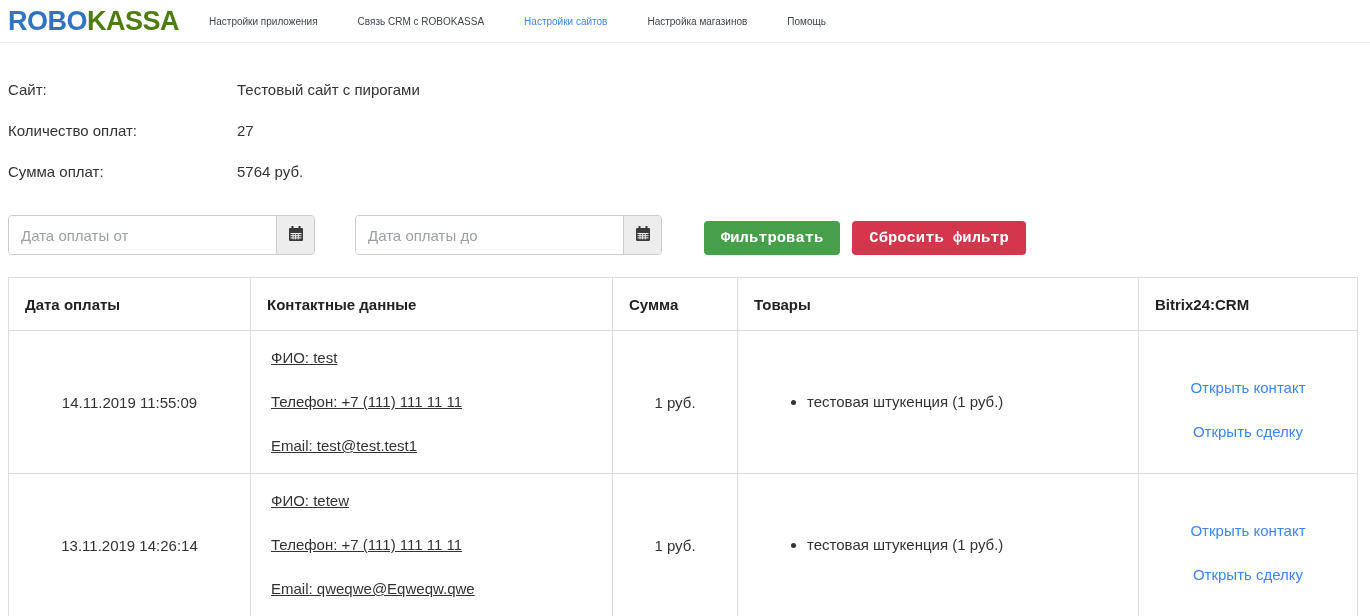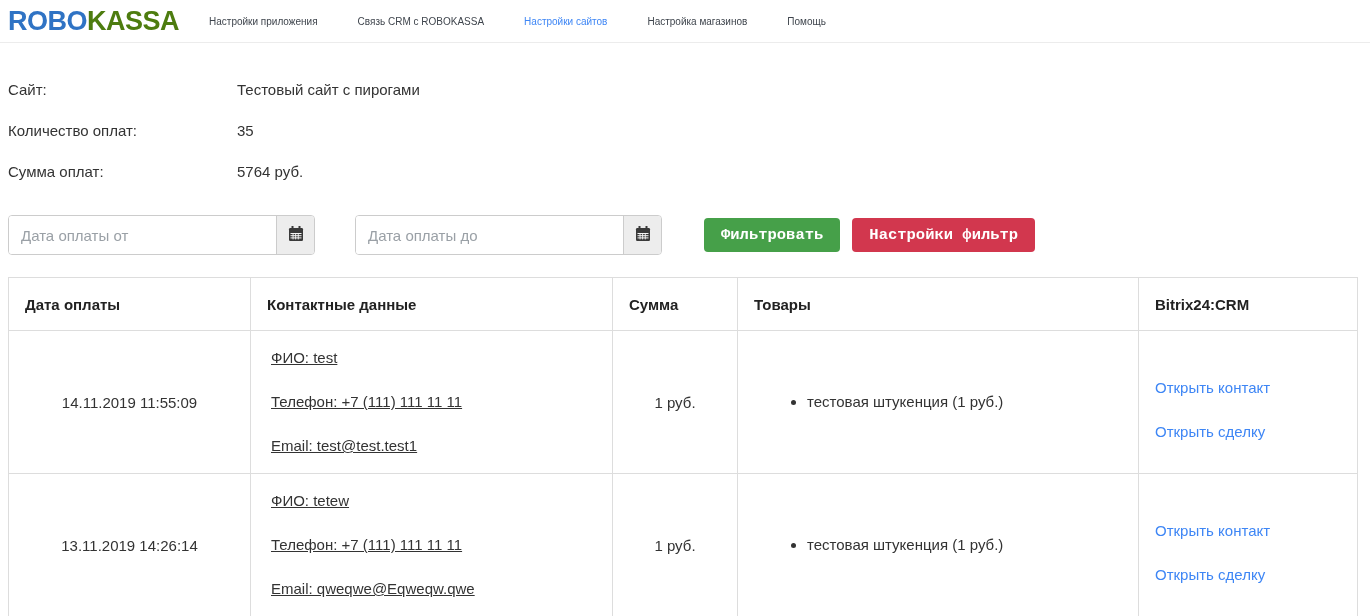--- a/index.html
+++ b/index.html
@@ -17,21 +17,21 @@
               text-decoration:none; white-space:nowrap; }
   .nav-item.active { color:#3e86f5; }
 
   
   .summary { padding:26px 8px 0 8px; }
   .summary-row { display:flex; align-items:center; height:41px; font-size:15px; }
   .summary-label { width:229px; color:#333; }
   .summary-value { color:#333; }
 
   
-  .filter-row { display:flex; align-items:center; margin:23px 8px 0 8px; height:40px; }
+  .filter-row { display:flex; align-items:flex-end; margin:23px 8px 0 8px; height:40px; }
   .input-group { display:flex; width:307px; height:40px; border:1px solid #ccc;
                  border-radius:4px; overflow:hidden; background:#fff; }
   .input-group + .input-group { margin-left:40px; }
   .date-input { flex:1; border:none; outline:none; padding:0 12px; font-size:15px;
                 font-family:"Liberation Sans", sans-serif; color:#333; }
   .date-input::placeholder { color:#9aa0a6; opacity:1; }
   .addon-btn { width:38px; background:#ededed; border:none; border-left:1px solid #ccc;
                display:flex; align-items:center; justify-content:center; cursor:pointer; }
   .btn { height:34px; padding:0 17px; border:none; border-radius:4px; color:#fff;
          font-size:15.5px; font-weight:bold; cursor:pointer;
@@ -49,21 +49,21 @@
   .col-contact{ width:362px; }
   .col-sum    { width:125px; }
   .col-goods  { width:401px; }
   .col-crm    { width:219px; }
   td { vertical-align:middle; padding:8px 16px; height:143px; }
   td.cell-date, td.cell-sum { text-align:center; }
   td.cell-contact p { margin:0 0 24px 4px; line-height:20px;text-decoration:underline; }
   td.cell-contact p:last-child { margin-bottom:0; }
   td.cell-goods ul { margin:0; padding-left:53px; }
   td.cell-goods li { line-height:20px; }
-  td.cell-crm p { margin:16px 0 24px 0; line-height:20px; }
+  td.cell-crm p { margin:16px 0 24px 0; line-height:20px;text-align:center; }
   td.cell-crm p:last-child { margin-bottom:0; }
   .crm-link { color:#3e86f5; text-decoration:none; cursor:pointer; }
 </style>
 </head>
 <body>
 
 <header class="topnav">
   <div class="logo">
     <span class="blue">ROBO</span><span class="red">KASSA</span>
   </div>
@@ -75,21 +75,21 @@
 </header>
 
 <main>
   <section class="summary">
     <div class="summary-row">
       <div class="summary-label">Сайт:</div>
       <div class="summary-value">Тестовый сайт с пирогами</div>
     </div>
     <div class="summary-row">
       <div class="summary-label">Количество оплат:</div>
-      <div class="summary-value">35</div>
+      <div class="summary-value">27</div>
     </div>
     <div class="summary-row">
       <div class="summary-label">Сумма оплат:</div>
       <div class="summary-value">5764 руб.</div>
     </div>
   </section>
 
   <section class="filter-row">
     <div class="input-group">
       <input class="date-input" type="text" placeholder="Дата оплаты от" style="">
@@ -125,21 +125,21 @@
               <rect x="2.5" y="11.4" width="11" height="1"></rect>
               <rect x="4.6" y="7" width="0.9" height="6.4"></rect>
               <rect x="7.2" y="7" width="0.9" height="6.4"></rect>
               <rect x="9.8" y="7" width="0.9" height="6.4"></rect>
             </g>
           </svg>
         </span>
       </button>
     </div>
     <button class="btn btn-filter">Фильтровать</button>
-    <button class="btn btn-reset">Настройки фильтр</button>
+    <button class="btn btn-reset">Сбросить фильтр</button>
   </section>
 
   <table class="payments-table">
     <colgroup>
       <col class="col-date">
         <col class="col-contact">
         <col class="col-sum">
         <col class="col-goods">
         <col class="col-crm">
     </colgroup>

